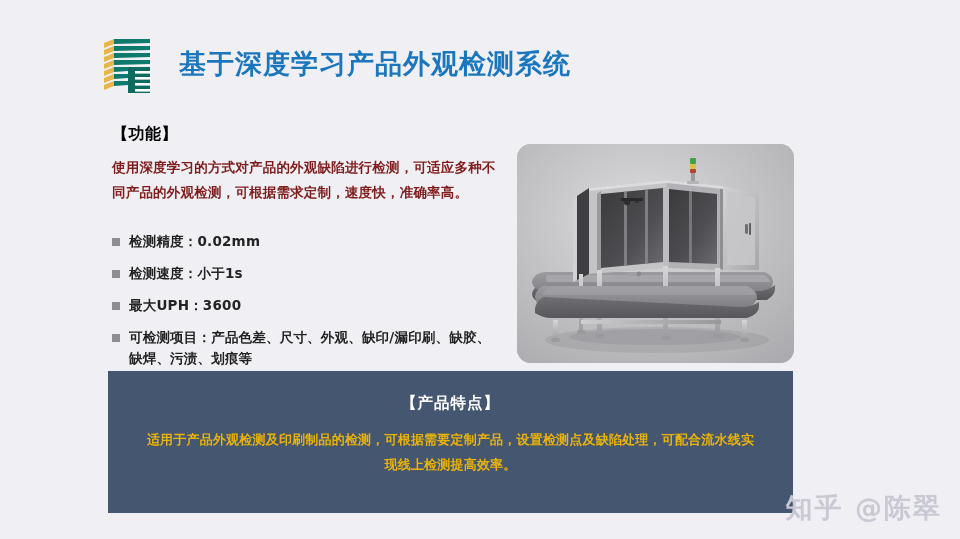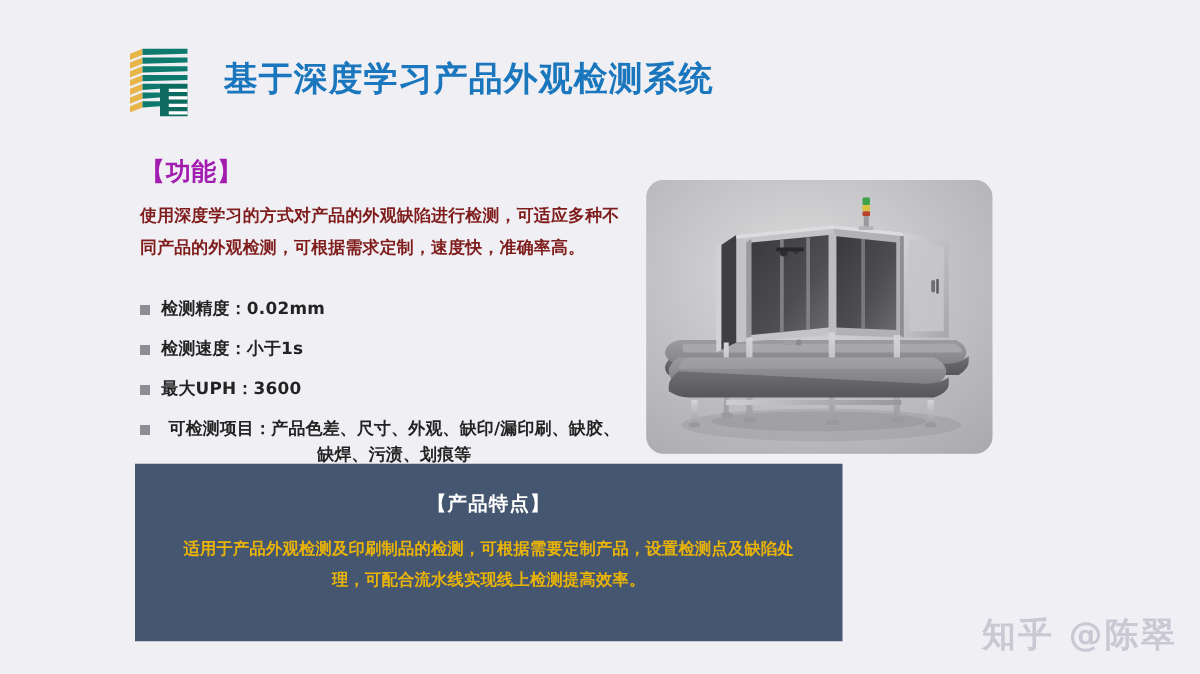--- a/index.html
+++ b/index.html
@@ -52,38 +52,38 @@
 
   
   .left-col {
     position: absolute;
     left: 112px;
     top: 124px;
     width: 390px;
   }
 
   .section-heading {
-    font-size: 20px;
-    font-weight: bold;
-    color: #a21caf;
+    font-size: 16px;
+    font-weight: bold;
+    color: #000000;
     letter-spacing: 0.5px;
     margin-bottom: 10px;
   }
 
   .section-body {
     font-size: 13.5px;
     font-weight: bold;
     color: #7f1d1d;
     line-height: 1.85;
     letter-spacing: 0.2px;
   }
 
   .spec-block { margin-top: 26px; }
 
-  .spec-list { list-style: none; margin-top: 4px; text-align: center; }
+  .spec-list { list-style: none; margin-top: 4px; }
 
   .spec-item {
     display: flex;
     align-items: flex-start;
     gap: 9px;
     margin-bottom: 11px;
   }
 
   .spec-bullet {
     width: 8px;
@@ -113,21 +113,21 @@
     background:
       radial-gradient(ellipse 120% 95% at 46% 34%, #d8d8d8 0%, #c9c9c9 38%, #b7b7b9 72%, #aaaaae 100%);
   }
   .product-figure svg { display: block; width: 100%; height: 100%; }
 
   
   .feature-panel {
     position: absolute;
     left: 108px;
     top: 371px;
-    width: 566px;
+    width: 685px;
     height: 142px;
     background: #455670;
     padding: 22px 38px 0 38px;
     text-align: center;
   }
 
   .feature-title {
     font-size: 15.5px;
     font-weight: bold;
     color: #ffffff;

